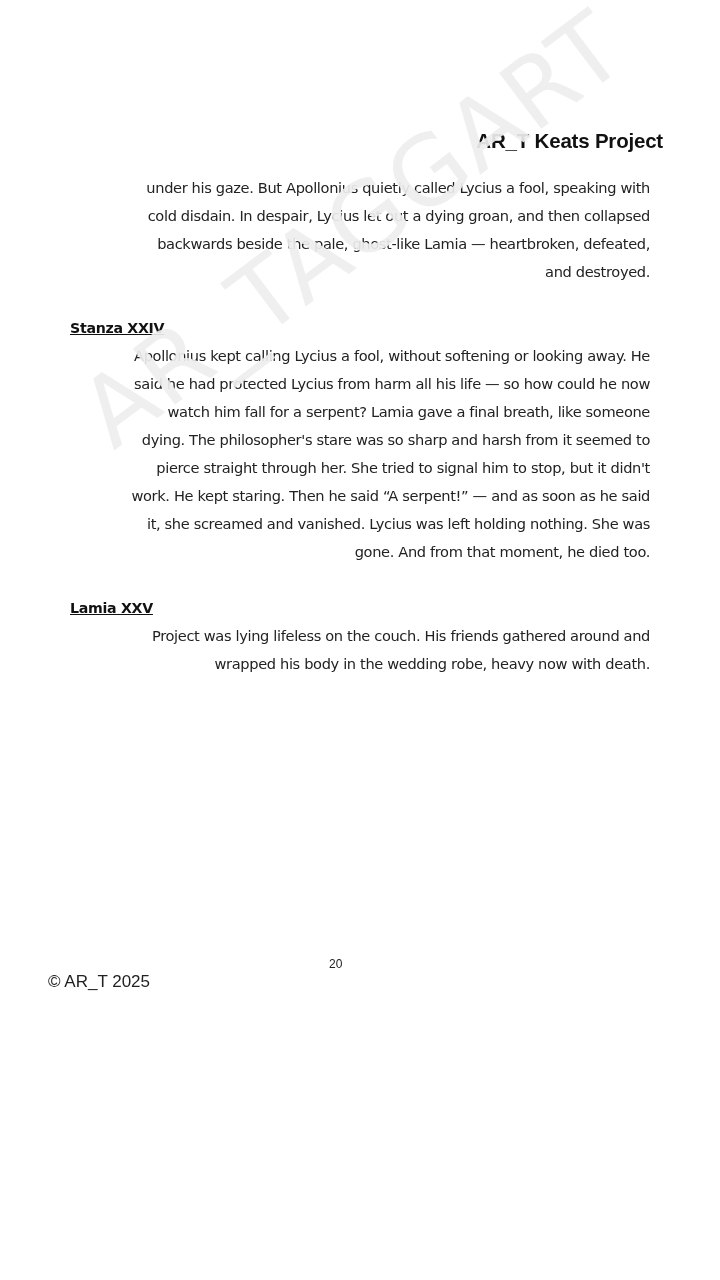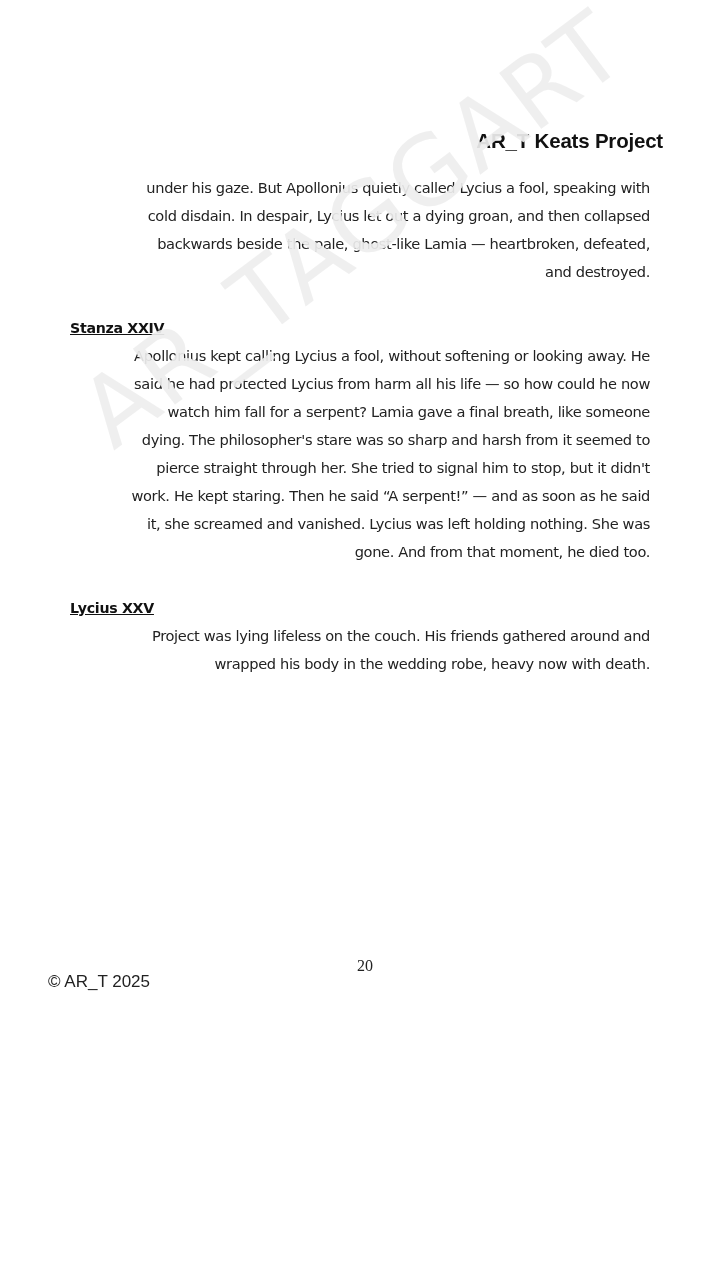--- a/index.html
+++ b/index.html
@@ -59,24 +59,23 @@
       font-size: 14.2px;
       font-weight: bold;
       letter-spacing: -0.3px;
       color: #111111;
       text-decoration: underline;
     }
     .page-number {
       position: absolute;
       left: 329px;
       top: 957px;
-      font-family: Liberation Serif, serif;
-      font-size: 16px;
+      font-family: Liberation Sans, sans-serif;
+      font-size: 12px;
       color: #222222;
-      margin-left: 28px;
     }
     .copyright {
       position: absolute;
       left: 48px;
       top: 972px;
       font-family: "Liberation Sans", sans-serif;
       font-size: 17px;
       color: #222222;
     }
     .watermark {
@@ -120,21 +119,21 @@
     <span class="line">said he had protected Lycius from harm all his life — so how could he now</span>
     <span class="line">watch him fall for a serpent? Lamia gave a final breath, like someone</span>
     <span class="line">dying. The philosopher's stare was so sharp and harsh from it seemed to</span>
     <span class="line">pierce straight through her. She tried to signal him to stop, but it didn't</span>
     <span class="line">work. He kept staring. Then he said “A serpent!” — and as soon as he said</span>
     <span class="line">it, she screamed and vanished. Lycius was left holding nothing. She was</span>
     <span class="line">gone. And from that moment, he died too.</span>
 
     <div class="section-gap"></div>
 
-    <span class="stanza-heading">Lycius XXV</span>
+    <span class="stanza-heading">Lamia XXV</span>
     <span class="line">Project was lying lifeless on the couch. His friends gathered around and</span>
     <span class="line">wrapped his body in the wedding robe, heavy now with death.</span>
   </div>
 
   <div class="page-number">20</div>
   <div class="copyright">© AR_T 2025</div>
 
   <div class="watermark-wrap">
     <div class="watermark">AR_TAGGART</div>
   </div>

